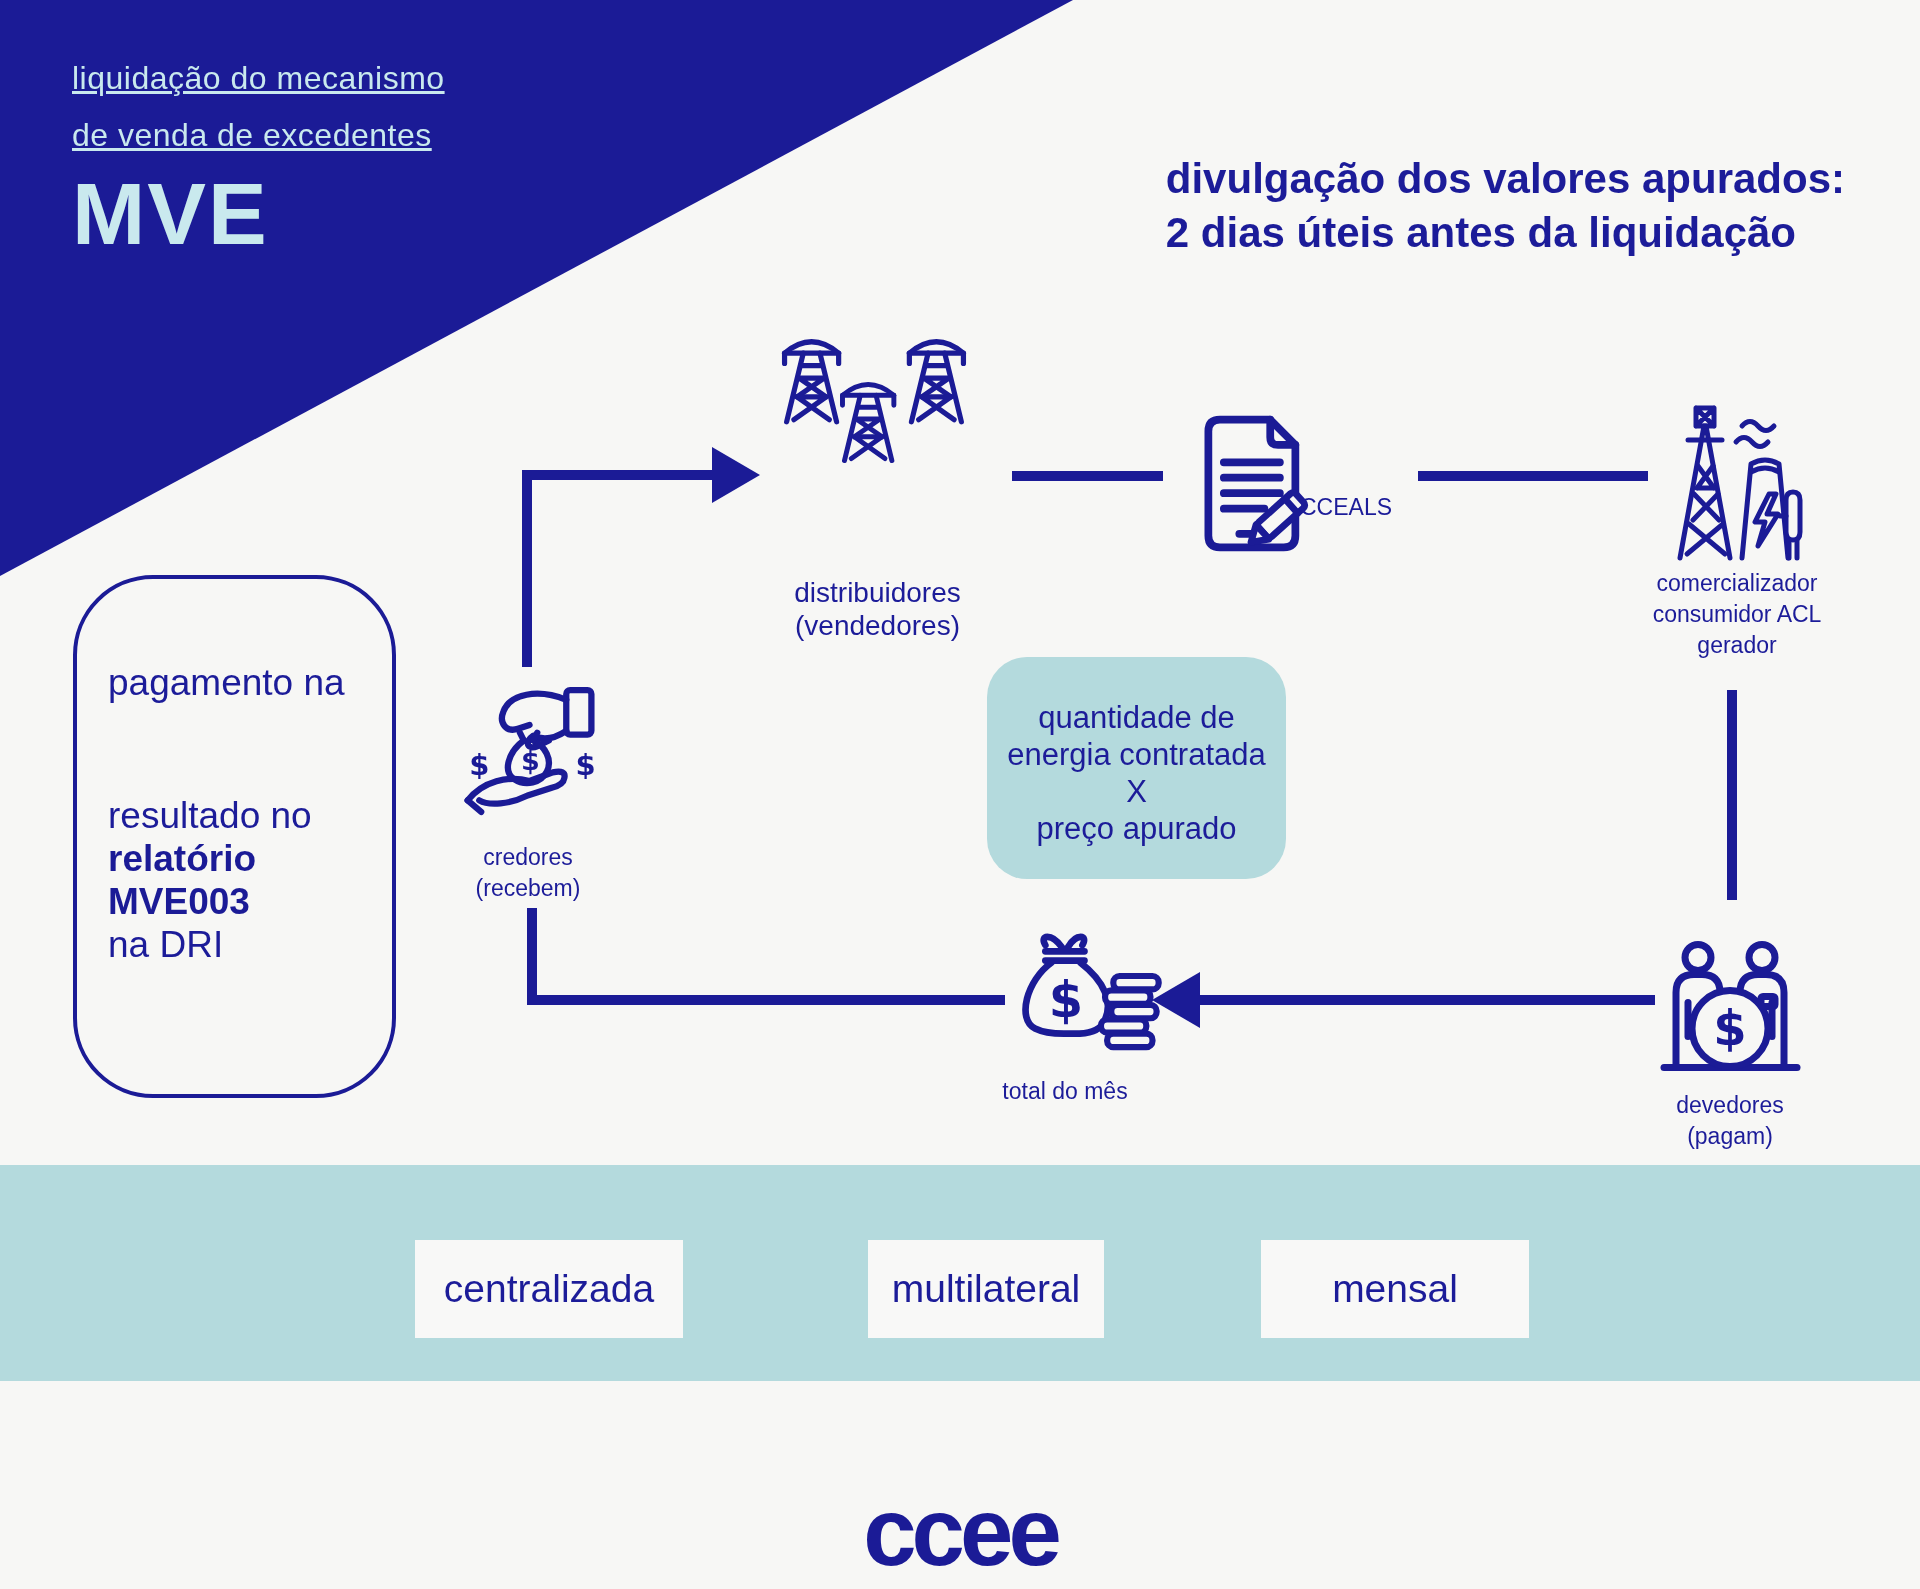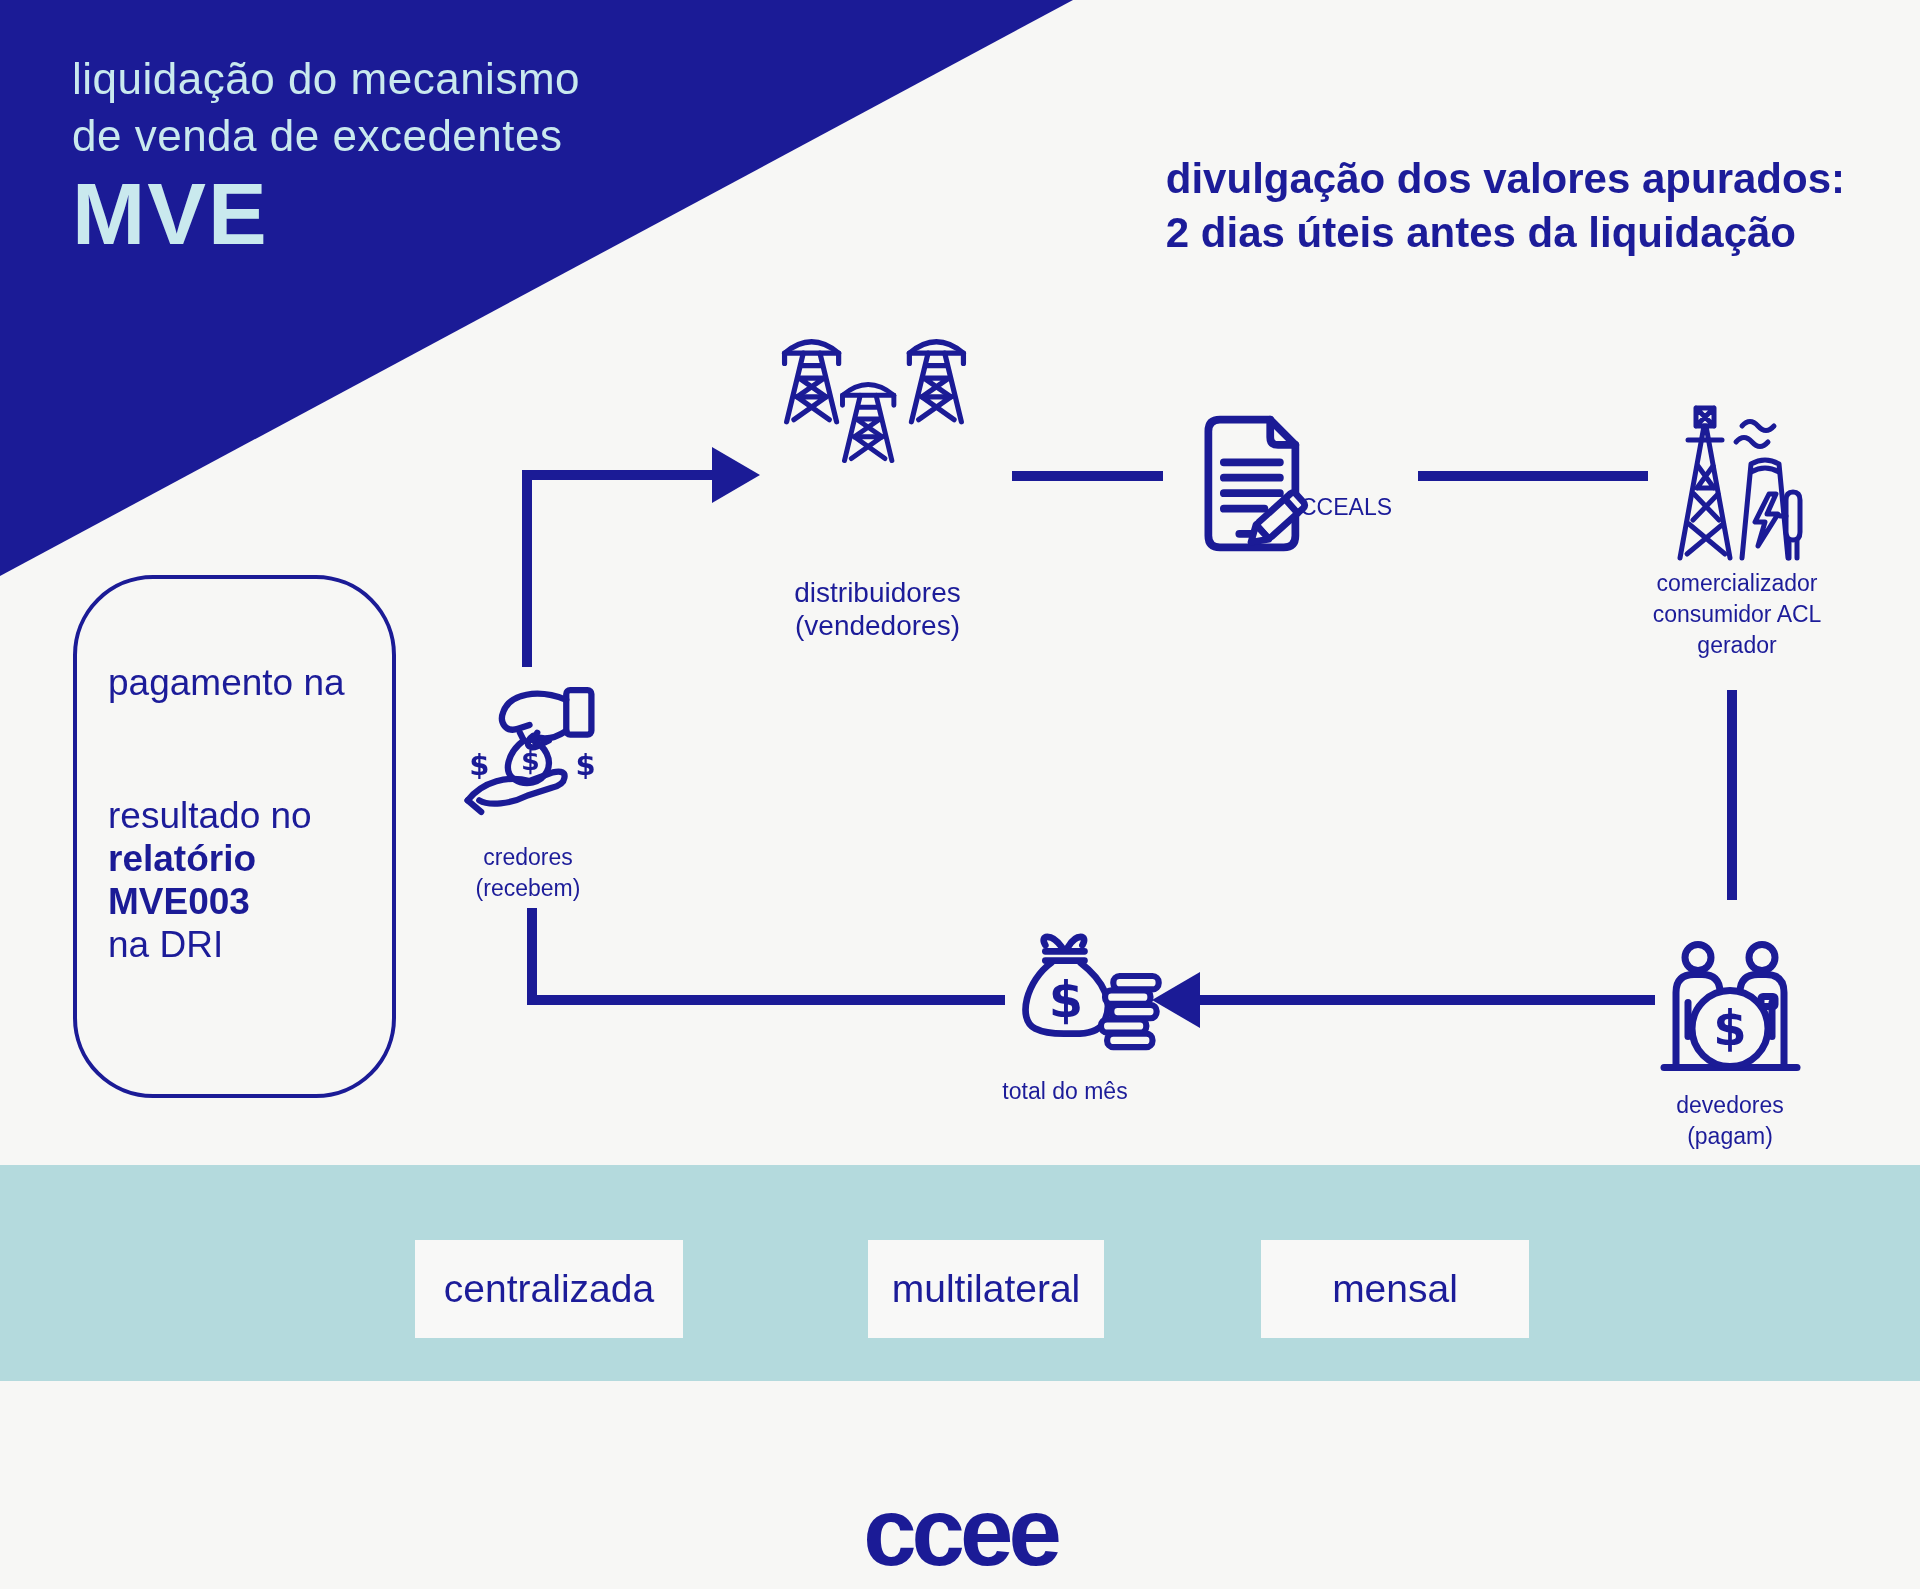--- a/index.html
+++ b/index.html
@@ -15,22 +15,23 @@
   }
   .abs{position:absolute;}
   
   .triangle{
     left:0;top:0;width:1073px;height:576px;
     background:#1b1b96;
     clip-path:polygon(0 0,100% 0,0 100%);
   }
   .title{
     left:72px;top:50px;
-    color:#c9e9ee;font-size:44px;line-height:57px;font-weight:300;
+    color:#c9e9ee;font-size:32px;line-height:57px;font-weight:300;
     letter-spacing:.5px;
+    text-decoration:underline;
   }
   .acronym{
     left:72px;top:168px;
     color:#c9e9ee;font-size:88px;line-height:92px;font-weight:700;
     letter-spacing:2px;
   }
   .announcement{
     right:75px;top:152px;text-align:left;
     color:#1c1c99;font-size:42px;line-height:54px;font-weight:700;
   }
@@ -225,20 +226,26 @@
       <text x="75" y="93" font-size="28" font-weight="bold" fill="#1b1b96" text-anchor="middle" font-family="DejaVu Sans, sans-serif">$</text>
       <text x="22" y="98" font-size="30" font-weight="bold" fill="#1b1b96" text-anchor="middle" font-family="DejaVu Sans, sans-serif">$</text>
       <text x="132" y="98" font-size="30" font-weight="bold" fill="#1b1b96" text-anchor="middle" font-family="DejaVu Sans, sans-serif">$</text>
     </svg>
   </div>
   <div class="abs lbl" style="left:428px;width:200px;top:842px;">
     <div>credores</div>
     <div>(recebem)</div>
   </div>
 
+  <div class="abs formula-box">
+    <div>quantidade de</div>
+    <div>energia contratada</div>
+    <div>X</div>
+    <div>preço apurado</div>
+  </div>
 
   <div class="abs info-box">
     <div class="p1">
       <div>pagamento na</div>
     </div>
     <div class="p2">
       <div>resultado no</div>
       <b>
         <div>relatório MVE003</div>
       </b>

